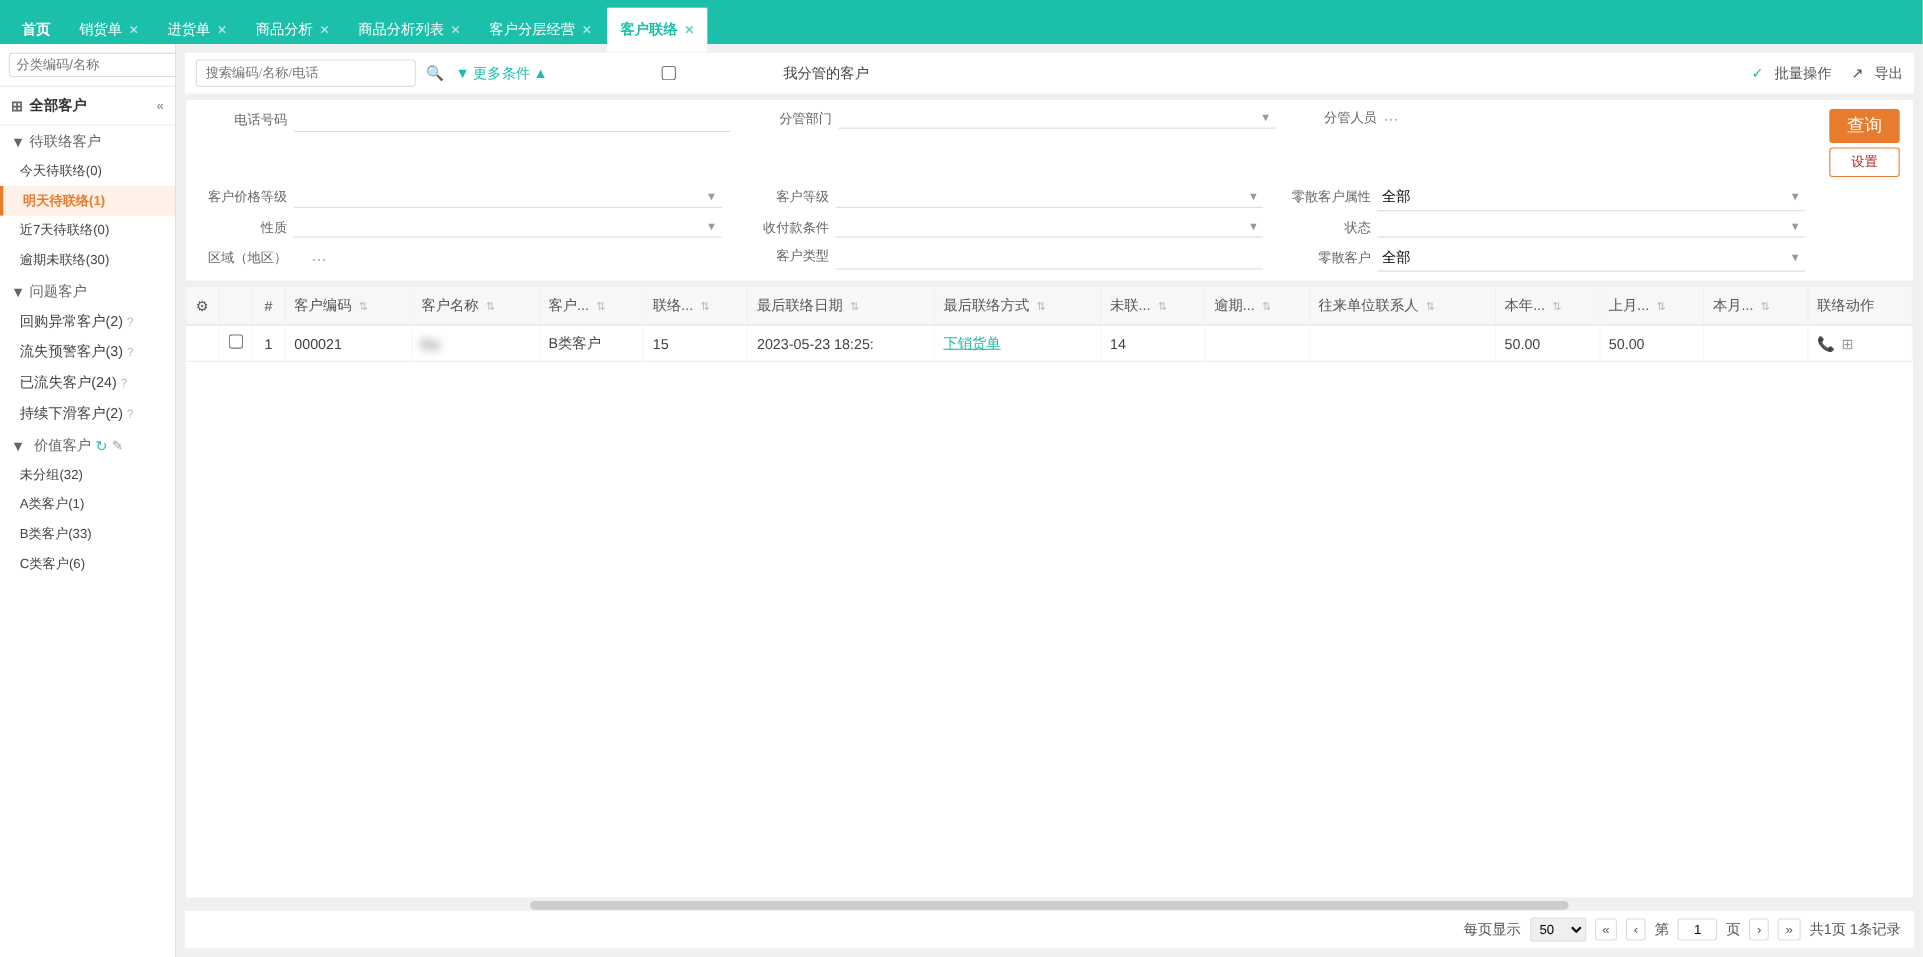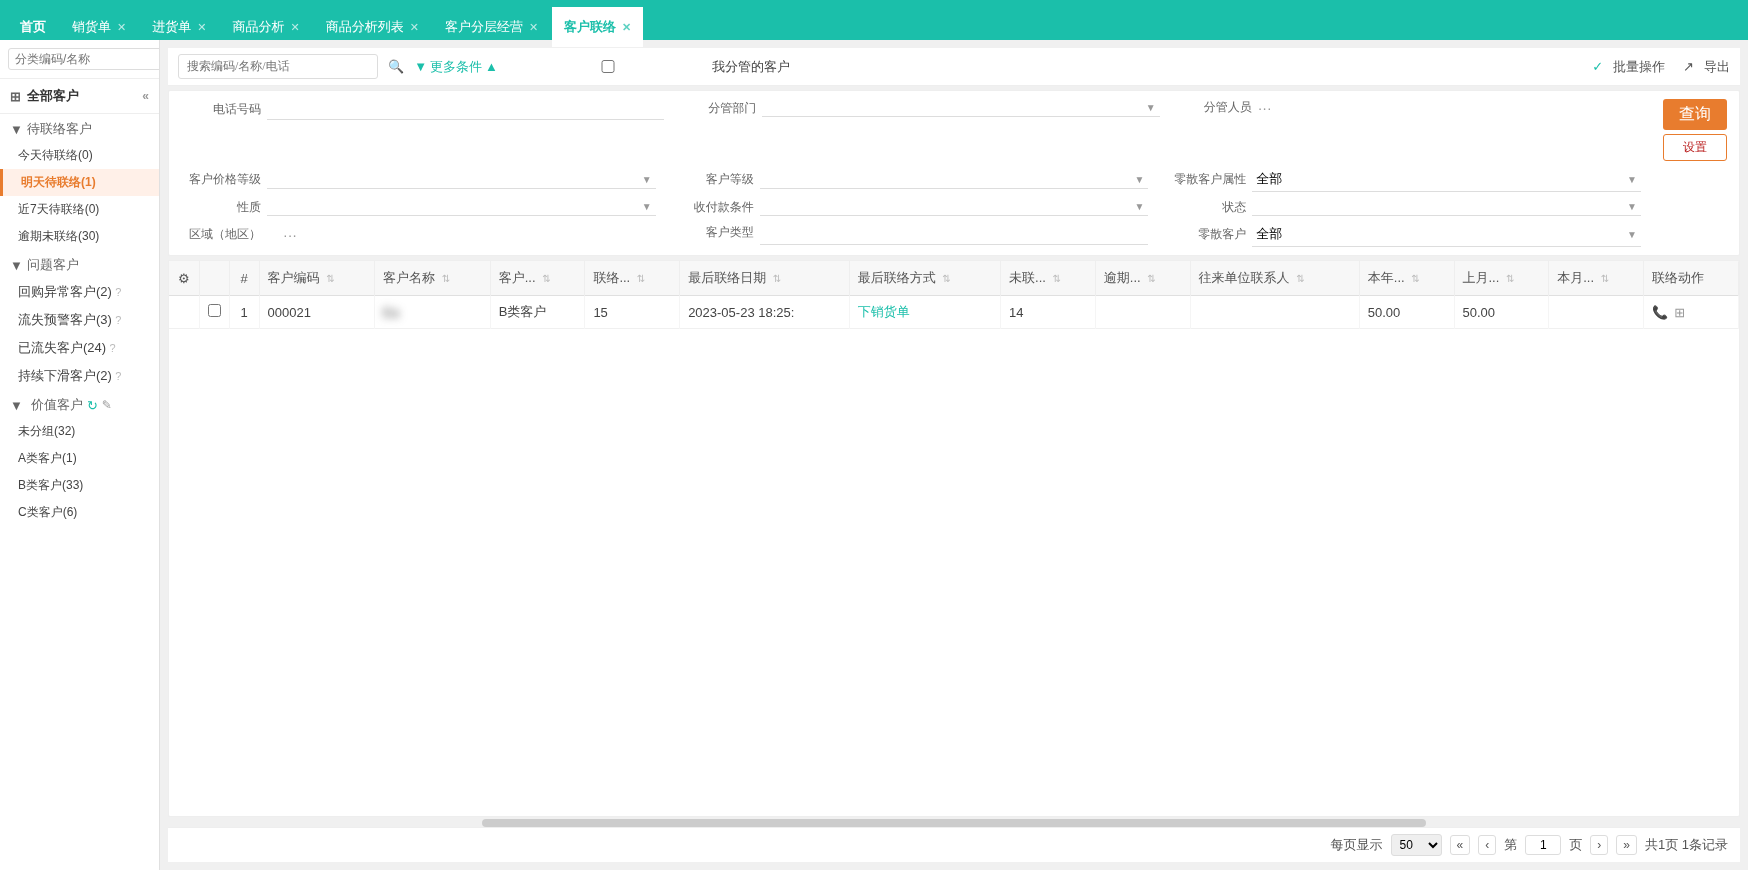--- a/index.html
+++ b/index.html
@@ -203,21 +203,21 @@
       text-align: left;
       color: #555;
       font-weight: normal;
       border-right: 1px solid #eee;
       white-space: nowrap;
       position: relative;
     }
     thead th .sort-icon { color: #bbb; margin-left: 3px; font-size: 10px; }
     tbody tr { border-bottom: 1px solid #f0f0f0; }
     tbody td { padding: 7px 8px; color: #444; border-right: 1px solid #f5f5f5; white-space: nowrap; }
-    .link-text { color: #1bbfaa; cursor: pointer; }
+    .link-text { color: #1bbfaa; cursor: pointer; text-decoration: underline; }
     .action-icons { display: flex; gap: 6px; color: #999; font-size: 14px; cursor: pointer; }
     .gear-col { width: 30px; text-align: center; }
     .checkbox-col { width: 30px; text-align: center; }
     .no-col { width: 30px; text-align: center; }
 
     
     .pagination {
       background: #fff;
       border-top: 1px solid #eee;
       padding: 6px 12px;

